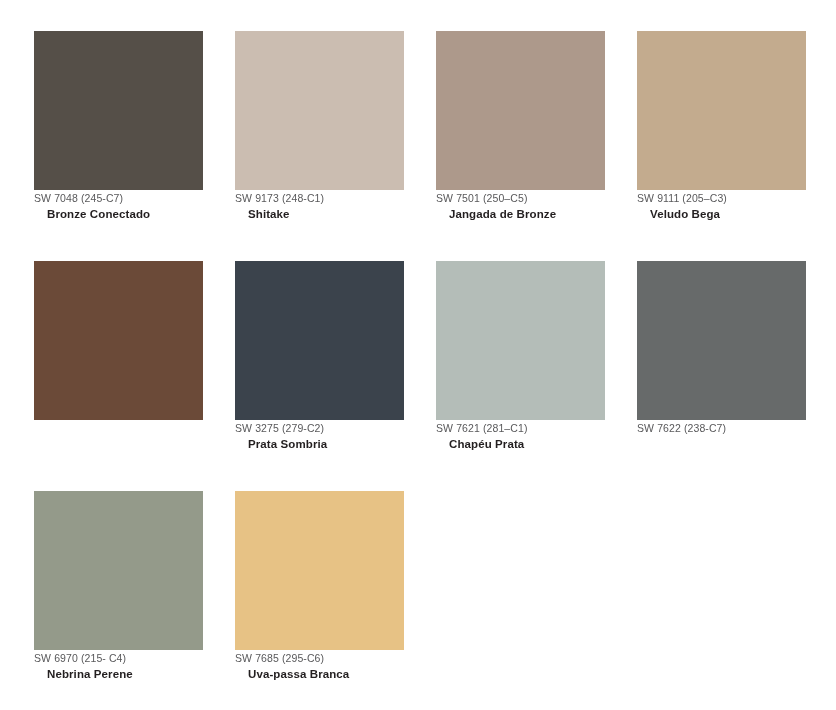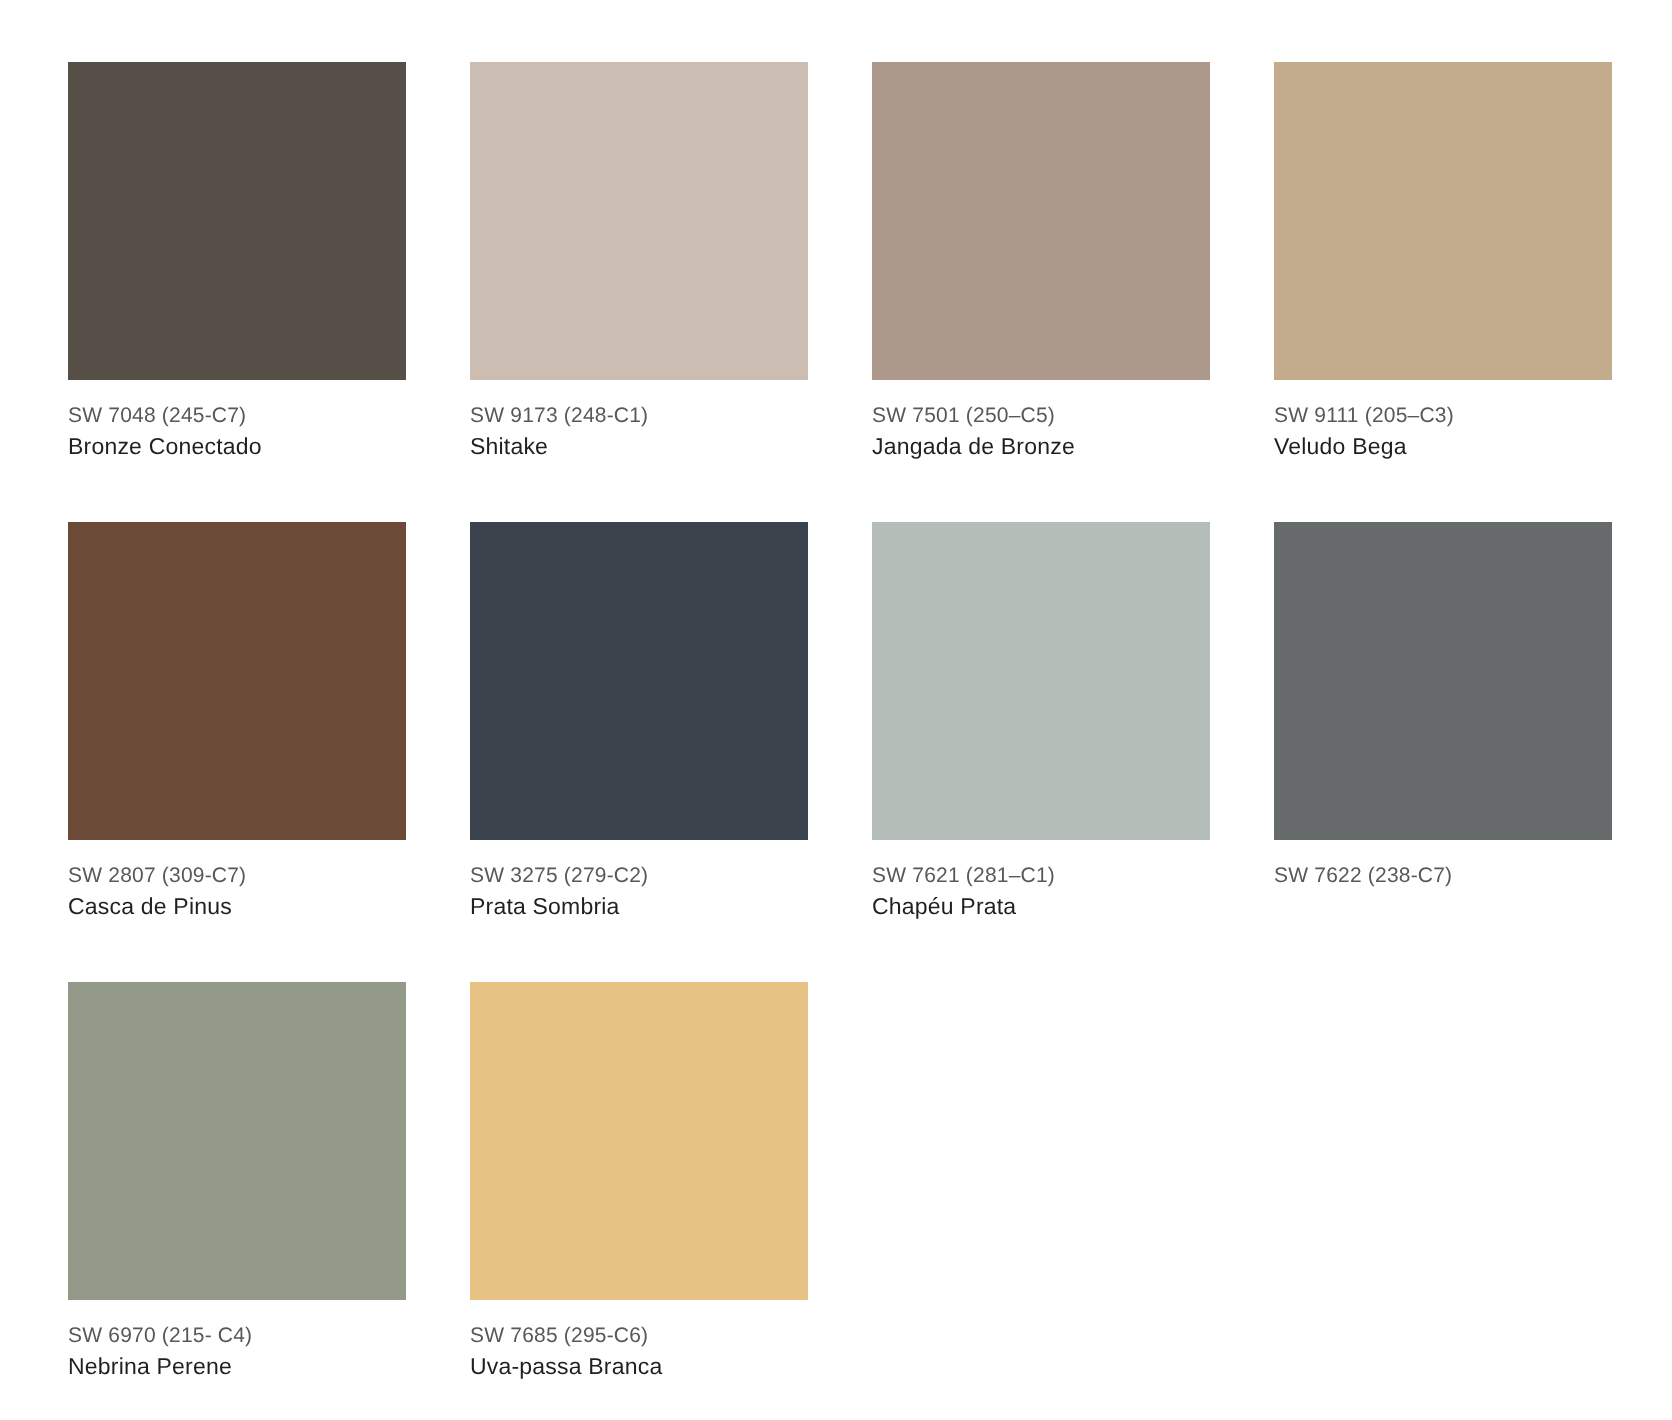--- a/index.html
+++ b/index.html
@@ -23,38 +23,39 @@
   }
   .swatch-card {
     width: 201px;
   }
   .swatch-chip {
     width: 169px;
     height: 159px;
     display: block;
   }
   .swatch-meta {
-    padding-top: 11px;
+    padding-top: 1px;
     width: 169px;
   }
   .swatch-code {
     font-size: 10.5px;
     line-height: 14px;
     color: #58585a;
     letter-spacing: 0.1px;
     white-space: nowrap;
   }
   .swatch-name {
     font-size: 11.5px;
     line-height: 15px;
-    font-weight: normal;
+    font-weight: bold;
     color: #231f20;
     letter-spacing: 0.1px;
     padding-top: 2px;
     white-space: nowrap;
+    margin-left: 13px;
   }
   .swatch-card.is-empty .swatch-chip,
   .swatch-card.is-empty .swatch-meta {
     visibility: hidden;
   }
 </style>
 </head>
 <body>
 
 <main id="palette-grid">
@@ -81,24 +82,20 @@
     </div>
     <div class="swatch-card">
       <div class="swatch-chip" style="background: rgb(195, 171, 142);"></div>
       <div class="swatch-meta">
         <div class="swatch-code">SW 9111 (205–C3)</div>
         <div class="swatch-name">Veludo Bega</div>
       </div>
     </div>
     <div class="swatch-card">
       <div class="swatch-chip" style="background: rgb(107, 74, 56);"></div>
-      <div class="swatch-meta">
-        <div class="swatch-code">SW 2807 (309-C7)</div>
-        <div class="swatch-name">Casca de Pinus</div>
-      </div>
     </div>
     <div class="swatch-card">
       <div class="swatch-chip" style="background: rgb(59, 67, 76);"></div>
       <div class="swatch-meta">
         <div class="swatch-code">SW 3275 (279-C2)</div>
         <div class="swatch-name">Prata Sombria</div>
       </div>
     </div>
     <div class="swatch-card">
       <div class="swatch-chip" style="background: rgb(180, 189, 184);"></div>

